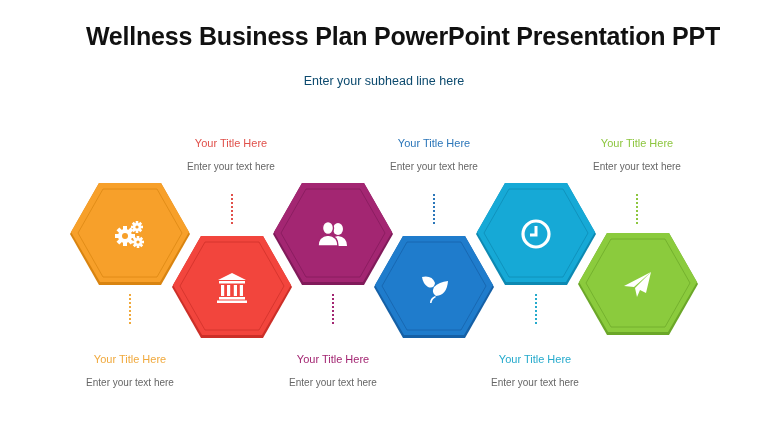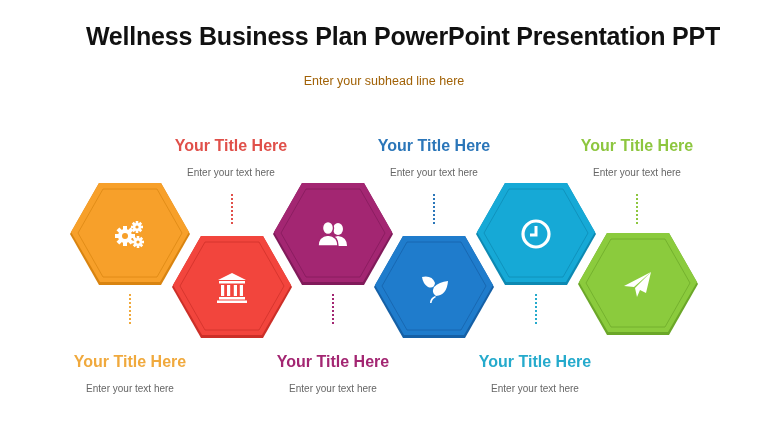--- a/index.html
+++ b/index.html
@@ -6,28 +6,28 @@
     body {
       width: 768px; height: 432px; background: #ffffff; position: relative; overflow: hidden;
       font-family: "Liberation Sans", sans-serif;
     }
     .title {
       position: absolute; left: 0; top: 22px; width: 806px; text-align: center;
       font-size: 25px; font-weight: bold; color: #111111; letter-spacing: -0.2px;
     }
     .subtitle {
       position: absolute; left: 0; top: 74px; width: 768px; text-align: center;
-      font-size: 12.5px; color: #a16207;
+      font-size: 12.5px; color: #0c4a6e;
     }
     .hex { position: absolute; width: 122px; height: 104px; }
     .hex svg { position: absolute; left: 0; top: 0; width: 122px; height: 104px; overflow: visible; }
     .hex .icon { position: absolute; left: 41px; top: 32px; width: 40px; height: 40px; }
     .hex .icon svg { width: 40px; height: 40px; }
     .label { position: absolute; width: 140px; text-align: center; }
-    .label .lt { font-size: 16px; font-weight: bold; }
+    .label .lt { font-size: 11px; font-weight: normal; }
     .label .ld { font-size: 10px; color: #666666; margin-top: 12px; }
     .dots { position: absolute; width: 0; height: 30px; border-left: 2px dotted; }
   </style>
 </head>
 <body>
 
 <div class="title">Wellness Business Plan PowerPoint Presentation PPT</div>
 <div class="subtitle">Enter your subhead line here</div>
 
 <div class="hex" style="left:69px; top:182px;">

